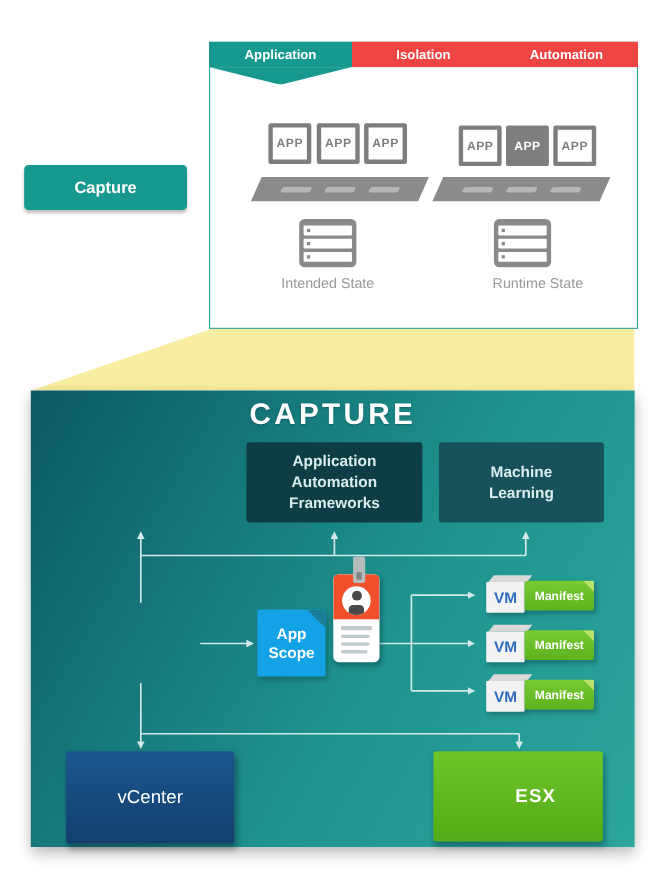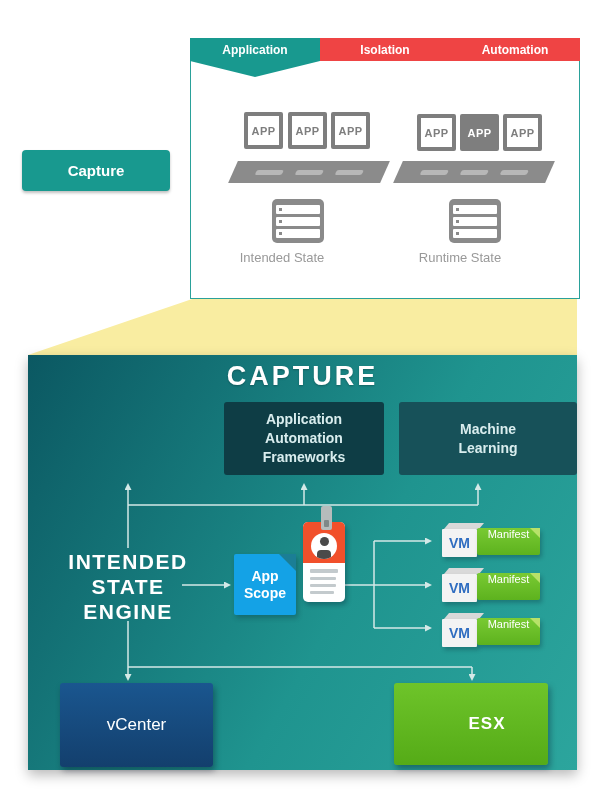--- a/index.html
+++ b/index.html
@@ -85,21 +85,21 @@
     text-shadow:0 1px 2px rgba(0,0,0,.25);
   }
   .sys-box {
     position:absolute; top:47px; height:73px; border-radius:3px;
     display:flex; align-items:center; justify-content:center;
     color:#d9edee; font-size:14px; font-weight:bold; line-height:19px; text-align:center;
   }
   .preline { white-space:pre-line; }
   .sys-1 { left:30px;  width:155px; background:#144a52; }
   .sys-2 { left:196px; width:160px; background:#0e3d45; }
-  .sys-3 { left:371px; width:178px; background:#175159; }
+  .sys-3 { left:371px; width:150px; background:#175159; }
 
   .connectors { position:absolute; left:0; top:0; pointer-events:none; }
 
   .engine {
     position:absolute; left:15px; top:194px; width:170px; text-align:center;
     color:#fff; font-size:21px; font-weight:bold; line-height:25px; letter-spacing:1.5px;
   }
 
   .app-scope {
     position:absolute; left:206px; top:199px; width:62px; height:61px;
@@ -150,22 +150,22 @@
   .vm-face {
     position:absolute; left:0; top:6px; width:35px; height:28px;
     background:#f3f3f3; border-radius:1px;
     display:flex; align-items:center; justify-content:center;
     color:#2e6cc0; font-size:14px; font-weight:bold;
     box-shadow:2px 3px 4px rgba(0,20,40,.25);
   }
   .manifest {
     position:absolute; left:449px; width:63px; height:27px;
     background:linear-gradient(180deg,#79ca33,#5db21e); border-radius:2px;
-    display:flex; align-items:flex-start; justify-content:center;
-    color:#fff; font-size:11px; font-weight:normal;
+    display:flex; align-items:center; justify-content:center;
+    color:#fff; font-size:11px; font-weight:bold;
     box-shadow:2px 3px 4px rgba(0,20,40,.25);
   }
   .manifest .fold {
     position:absolute; top:0; right:0; width:10px; height:10px;
     background:#b8e269; clip-path:polygon(0 0, 100% 0, 100% 100%);
   }
 
   .vcenter {
     position:absolute; left:32px; top:328px; width:153px; height:84px;
     background:linear-gradient(180deg,#1a568f,#133f6d); border-radius:3px;
@@ -211,42 +211,42 @@
       <div class="slot">
           <div class="dot"></div>
         </div>
       <div class="slot">
           <div class="dot"></div>
         </div>
       <div class="slot">
           <div class="dot"></div>
         </div>
     </div>
-    <div class="state-label" style="left:36px;">Intended State</div>
+    <div class="state-label" style="left:52px;">Intended State</div>
 
     <div class="app-box" style="left:226px; top:75px;">APP</div>
     <div class="app-box filled" style="left:269px; top:75px;">APP</div>
     <div class="app-box" style="left:312px; top:75px;">APP</div>
     <div class="platform" style="left:207px;">
       <div class="dash"></div>
       <div class="dash"></div>
       <div class="dash"></div>
     </div>
     <div class="server" style="left:258px;">
       <div class="slot">
           <div class="dot"></div>
         </div>
       <div class="slot">
           <div class="dot"></div>
         </div>
       <div class="slot">
           <div class="dot"></div>
         </div>
     </div>
-    <div class="state-label" style="left:214px;">Runtime State</div>
+    <div class="state-label" style="left:243px;">Runtime State</div>
   </div>
 
   <div class="abs beam"></div>
 
   <div class="abs diagram">
     <div class="diagram-title">CAPTURE</div>
 
     <div class="sys-box sys-2 preline">Application
 Automation
 Frameworks</div>
@@ -271,23 +271,20 @@
         <path d="M346,186 H398" marker-end="url(#arw)"></path>
         <path d="M346,230 H398" marker-end="url(#arw)"></path>
         <path d="M346,273 H398" marker-end="url(#arw)"></path>
         <path d="M100,266 V312"></path>
         <path d="M100,312 H444"></path>
         <path d="M100,312 V320" marker-end="url(#arw)"></path>
         <path d="M444,312 V320" marker-end="url(#arw)"></path>
       </g>
     </svg>
 
-    <div class="engine preline">INTENDED
-STATE
-ENGINE</div>
 
     <div class="app-scope">
       <div class="fold"></div>
       <span class="preline">App
 Scope</span>
     </div>
 
     <div class="badge-clip">
       <div class="slot"></div>
     </div>

